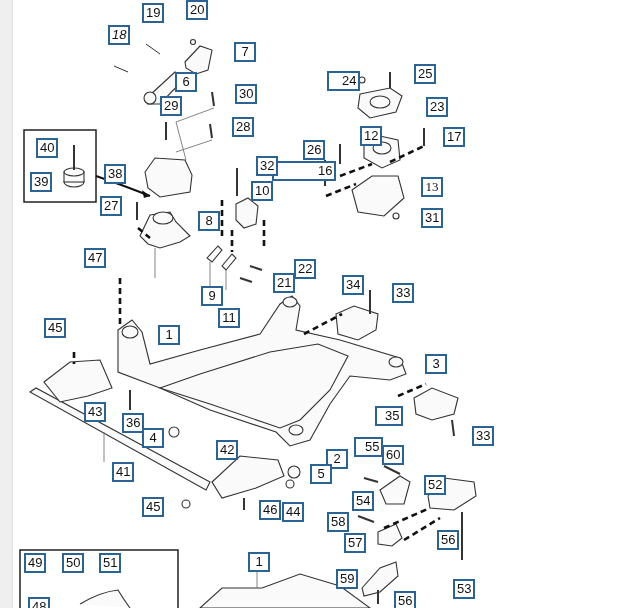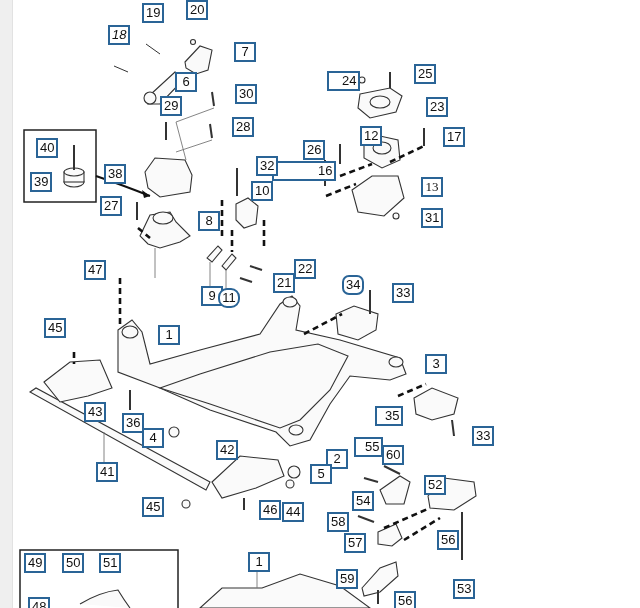--- a/index.html
+++ b/index.html
@@ -150,21 +150,21 @@
 <div class="callout" style="left:158px;top:325px;">1</div>
 <div class="callout" style="left:326px;top:449px;">2</div>
 <div class="callout" style="left:425px;top:354px;">3</div>
 <div class="callout" style="left:142px;top:428px;">4</div>
 <div class="callout" style="left:310px;top:464px;">5</div>
 <div class="callout" style="left:175px;top:72px;">6</div>
 <div class="callout" style="left:234px;top:42px;">7</div>
 <div class="callout" style="left:198px;top:211px;">8</div>
 <div class="callout" style="left:201px;top:286px;">9</div>
 <div class="callout" style="left:251px;top:173px;margin-top:8px;">10</div>
-<div class="callout" style="left:218px;top:288px;border-radius:9px;">11</div>
+<div class="callout" style="left:218px;top:308px;">11</div>
 <div class="callout" style="left:360px;top:126px;">12</div>
 <div class="callout" style="left:421px;top:177px;font-family:Liberation Serif, serif;">13</div>
 <div class="callout" style="left:248px;top:552px;">1</div>
 <div class="callout" style="left:272px;top:161px;padding-left:44px;">16</div>
 <div class="callout" style="left:443px;top:127px;">17</div>
 <div class="callout" style="left:108px;top:25px;font-style:italic;">18</div>
 <div class="callout" style="left:142px;top:3px;">19</div>
 <div class="callout" style="left:186px;top:0px;">20</div>
 <div class="callout" style="left:273px;top:273px;">21</div>
 <div class="callout" style="left:294px;top:259px;">22</div>
@@ -173,34 +173,34 @@
 <div class="callout" style="left:414px;top:64px;">25</div>
 <div class="callout" style="left:303px;top:140px;">26</div>
 <div class="callout" style="left:100px;top:196px;">27</div>
 <div class="callout" style="left:232px;top:117px;">28</div>
 <div class="callout" style="left:160px;top:96px;">29</div>
 <div class="callout" style="left:235px;top:84px;">30</div>
 <div class="callout" style="left:421px;top:208px;">31</div>
 <div class="callout" style="left:256px;top:156px;">32</div>
 <div class="callout" style="left:392px;top:283px;">33</div>
 <div class="callout" style="left:472px;top:426px;">33</div>
-<div class="callout" style="left:342px;top:275px;border-radius:7px;">34</div>
+<div class="callout" style="left:342px;top:275px;">34</div>
 <div class="callout" style="left:375px;top:406px;padding-left:8px;">35</div>
 <div class="callout" style="left:122px;top:413px;">36</div>
 <div class="callout" style="left:104px;top:164px;">38</div>
 <div class="callout" style="left:30px;top:172px;">39</div>
 <div class="callout" style="left:36px;top:138px;">40</div>
-<div class="callout" style="left:96px;top:462px;">41</div>
+<div class="callout" style="left:112px;top:462px;">41</div>
 <div class="callout" style="left:216px;top:440px;">42</div>
 <div class="callout" style="left:84px;top:402px;">43</div>
 <div class="callout" style="left:282px;top:502px;">44</div>
 <div class="callout" style="left:44px;top:318px;">45</div>
 <div class="callout" style="left:142px;top:497px;">45</div>
 <div class="callout" style="left:259px;top:500px;">46</div>
-<div class="callout" style="left:84px;top:260px;">47</div>
+<div class="callout" style="left:84px;top:248px;">47</div>
 <div class="callout" style="left:28px;top:597px;">48</div>
 <div class="callout" style="left:24px;top:553px;">49</div>
 <div class="callout" style="left:62px;top:553px;">50</div>
 <div class="callout" style="left:99px;top:553px;">51</div>
 <div class="callout" style="left:424px;top:475px;">52</div>
 <div class="callout" style="left:453px;top:579px;">53</div>
 <div class="callout" style="left:352px;top:491px;">54</div>
 <div class="callout" style="left:354px;top:437px;padding-left:9px;">55</div>
 <div class="callout" style="left:437px;top:530px;">56</div>
 <div class="callout" style="left:394px;top:591px;">56</div>

